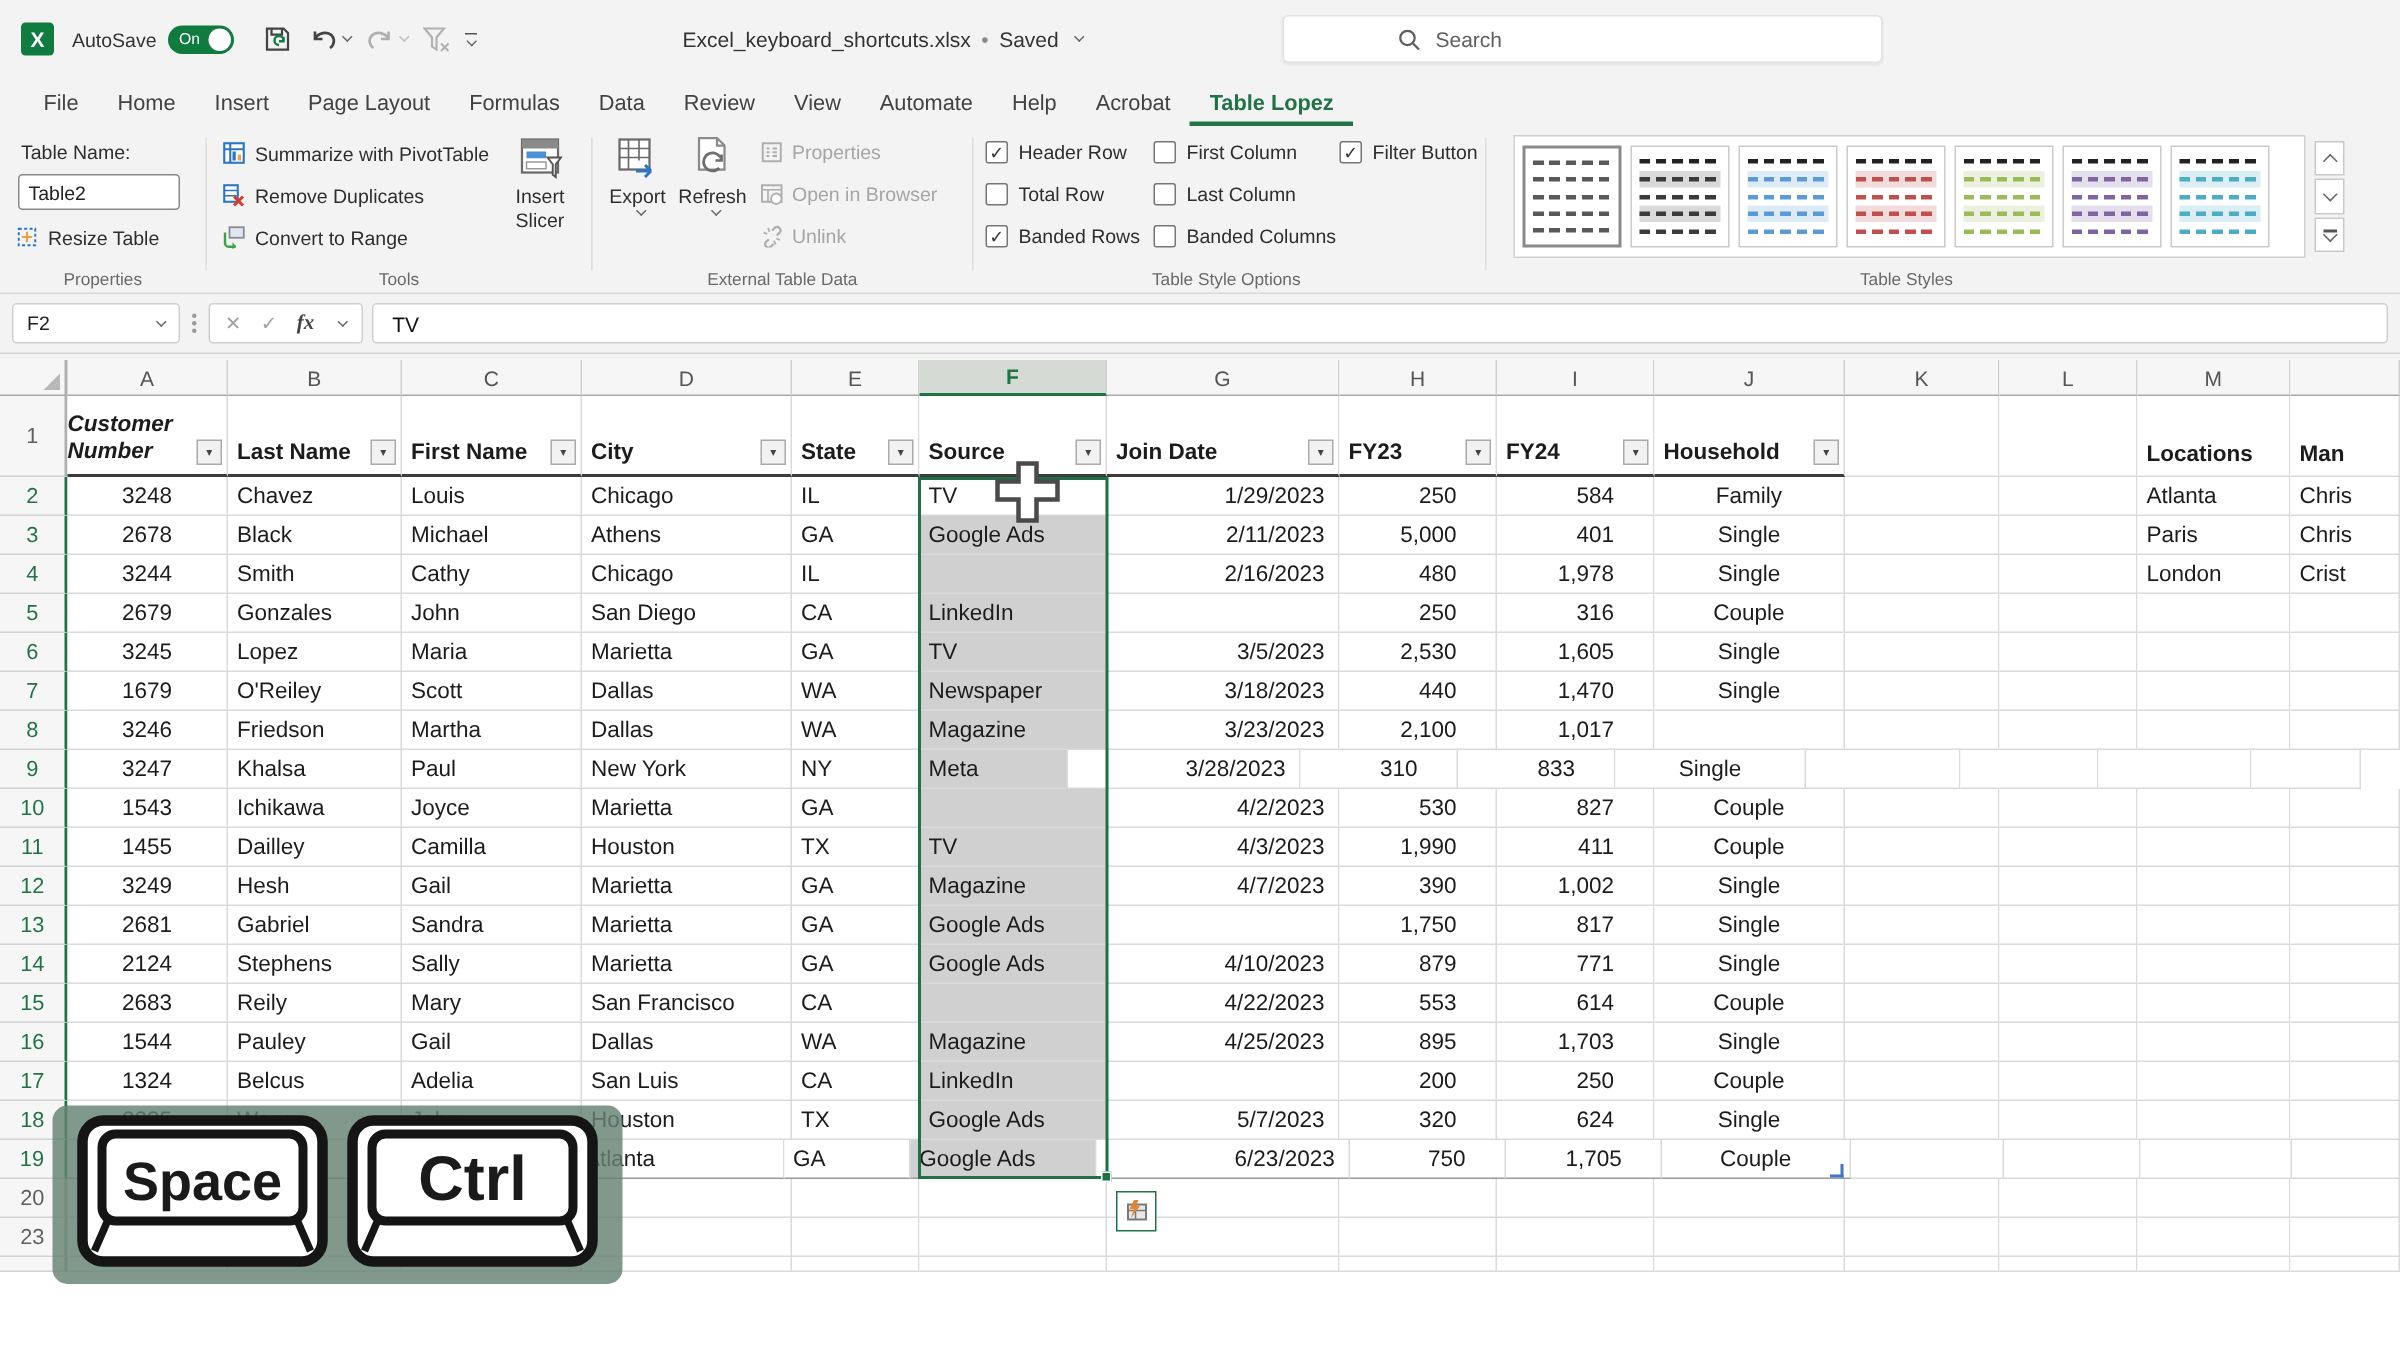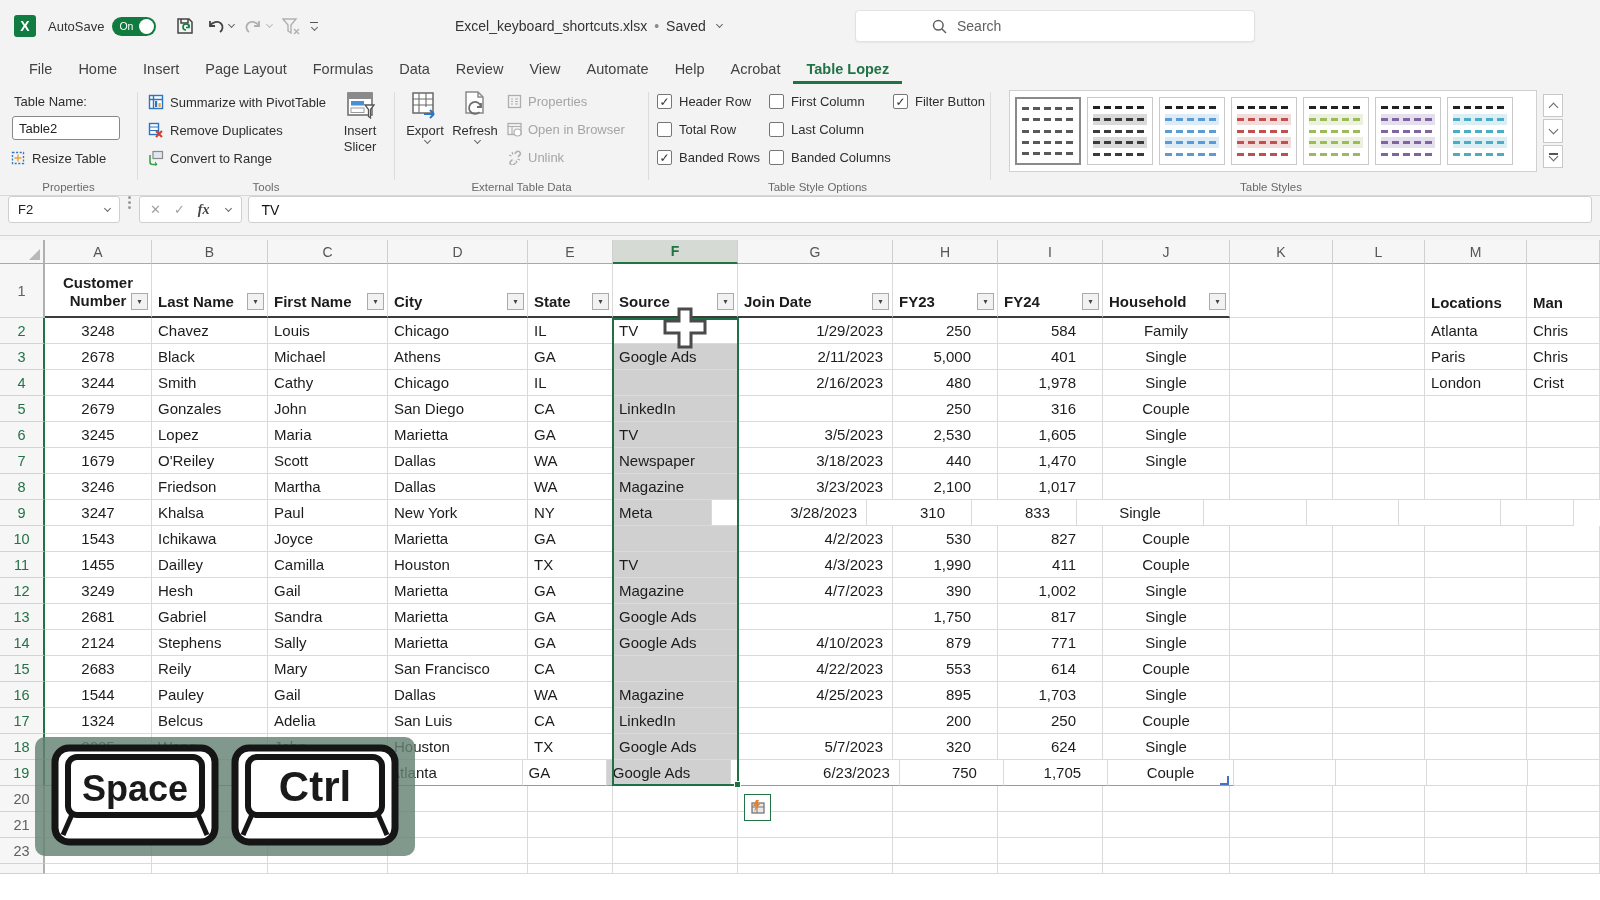--- a/index.html
+++ b/index.html
@@ -63,21 +63,21 @@
   .sw-row { height:11px; display:flex; align-items:center; }
   .sw-dash { width:100%; height:3px; }
   #gallery-scroll { position:absolute; left:552px; top:10px; width:20px; height:74px;
     display:flex; flex-direction:column; gap:2px; }
   .gbtn { flex:1; background:#fff; border:1px solid #c8c8c8; display:flex; flex-direction:column;
     align-items:center; justify-content:center; cursor:pointer; color:#555; }
   .gbtn .bar { width:9px; height:2px; background:#555; margin-bottom:1px; }
 
   
   #formulabar { position:absolute; top:196px; left:0; width:1600px; height:40px; background:#f3f3f3;
-    border-bottom:1px solid #d4d4d4; display:flex; align-items:flex-start; padding:0 8px; }
+    border-bottom:1px solid #d4d4d4; display:flex; align-items:center; padding:0 8px; }
   #name-box { width:112px; height:27px; background:#fff; border:1px solid #cfcfcf; border-radius:3px;
     display:flex; align-items:center; font-size:13px; color:#222; padding-left:9px; cursor:pointer; }
   #name-box .chev { margin-left:auto; margin-right:9px; }
   .vdots { display:flex; flex-direction:column; gap:2px; margin:0 8px; }
   .vdots i { width:3px; height:3px; background:#9a9a9a; border-radius:50%; }
   #fx-box { height:27px; background:#fff; border:1px solid #cfcfcf; border-radius:3px;
     display:flex; align-items:center; gap:13px; padding:0 10px; }
   #fx-box .g { color:#a0a0a0; font-size:13px; cursor:pointer; }
   #fx-box .fx { font-style:italic; font-family:"Liberation Serif",serif; font-weight:bold;
     font-size:14px; color:#444; cursor:pointer; }
@@ -103,21 +103,21 @@
     background:#fff; font-size:15px; color:#1c1c1c; display:flex; align-items:center;
     overflow:hidden; white-space:nowrap; cursor:cell; }
   .cell.hdr { font-weight:700; align-items:flex-end; padding-bottom:6px; }
   .cell.thdr { border-bottom:2px solid #3c3c3c; }
   .cell.tbot { border-bottom:1px solid #9a9a9a; }
   .cell.shade { background:#d0d0d0; }
   .al-c { justify-content:center; }
   .al-l { padding-left:6px; }
   .al-r { justify-content:flex-end; padding-right:9px; }
   .al-rr { justify-content:flex-end; padding-right:26px; }
-  .wrap-center { width:100%; text-align:center; white-space:normal; line-height:1.2; }
+  .wrap-center { width:100%; white-space:normal; line-height:1.2;font-style:italic; }
   .fbtn { position:absolute; right:3px; bottom:6px; width:17px; height:17px; background:#f2f2f2;
     border:1px solid #ababab; display:flex; align-items:center; justify-content:center;
     font-size:8px; color:#444; font-weight:400; cursor:pointer; }
 
   
   #sel-outline { position:absolute; left:612px; top:78px; width:127px; height:468px;
     border:2px solid #1E7145; pointer-events:none; }
   #fill-handle { position:absolute; right:-4px; bottom:-4px; width:7px; height:7px;
     background:#1E7145; border:1px solid #fff; pointer-events:auto; cursor:crosshair; }
   #table-resize-handle { position:absolute; left:1220px; top:536px; width:9px; height:9px;
@@ -903,37 +903,20 @@
         <div class="cell" style="width: 155px; height: 26px;"></div>
         <div class="cell" style="width: 105px; height: 26px;"></div>
         <div class="cell" style="width: 105px; height: 26px;"></div>
         <div class="cell" style="width: 127px; height: 26px;"></div>
         <div class="cell" style="width: 103px; height: 26px;"></div>
         <div class="cell" style="width: 92px; height: 26px;"></div>
         <div class="cell" style="width: 102px; height: 26px;"></div>
         <div class="cell" style="width: 73px; height: 26px;"></div>
       </div>
       <div class="grow">
-        <div class="rh" style="height: 26px;">21</div>
-        <div class="cell" style="width: 107px; height: 26px;"></div>
-        <div class="cell" style="width: 116px; height: 26px;"></div>
-        <div class="cell" style="width: 120px; height: 26px;"></div>
-        <div class="cell" style="width: 140px; height: 26px;"></div>
-        <div class="cell" style="width: 85px; height: 26px;"></div>
-        <div class="cell" style="width: 125px; height: 26px;"></div>
-        <div class="cell" style="width: 155px; height: 26px;"></div>
-        <div class="cell" style="width: 105px; height: 26px;"></div>
-        <div class="cell" style="width: 105px; height: 26px;"></div>
-        <div class="cell" style="width: 127px; height: 26px;"></div>
-        <div class="cell" style="width: 103px; height: 26px;"></div>
-        <div class="cell" style="width: 92px; height: 26px;"></div>
-        <div class="cell" style="width: 102px; height: 26px;"></div>
-        <div class="cell" style="width: 73px; height: 26px;"></div>
-      </div>
-      <div class="grow">
         <div class="rh" style="height: 26px;">23</div>
         <div class="cell" style="width: 107px; height: 26px;"></div>
         <div class="cell" style="width: 116px; height: 26px;"></div>
         <div class="cell" style="width: 120px; height: 26px;"></div>
         <div class="cell" style="width: 140px; height: 26px;"></div>
         <div class="cell" style="width: 85px; height: 26px;"></div>
         <div class="cell" style="width: 125px; height: 26px;"></div>
         <div class="cell" style="width: 155px; height: 26px;"></div>
         <div class="cell" style="width: 105px; height: 26px;"></div>
         <div class="cell" style="width: 105px; height: 26px;"></div>

